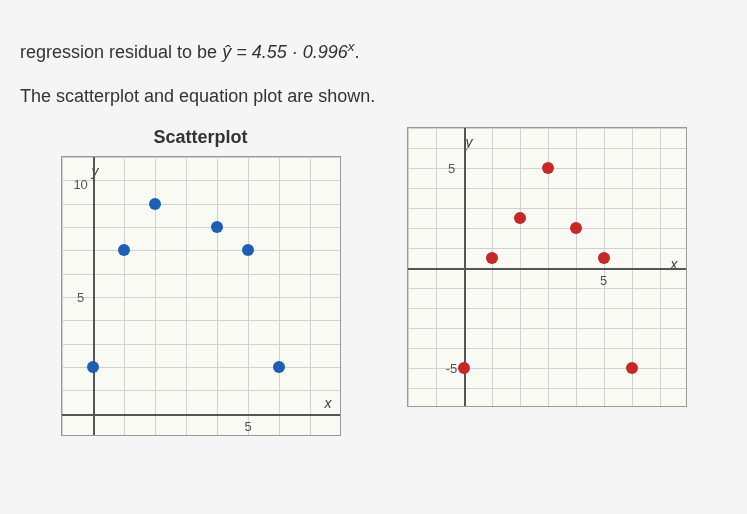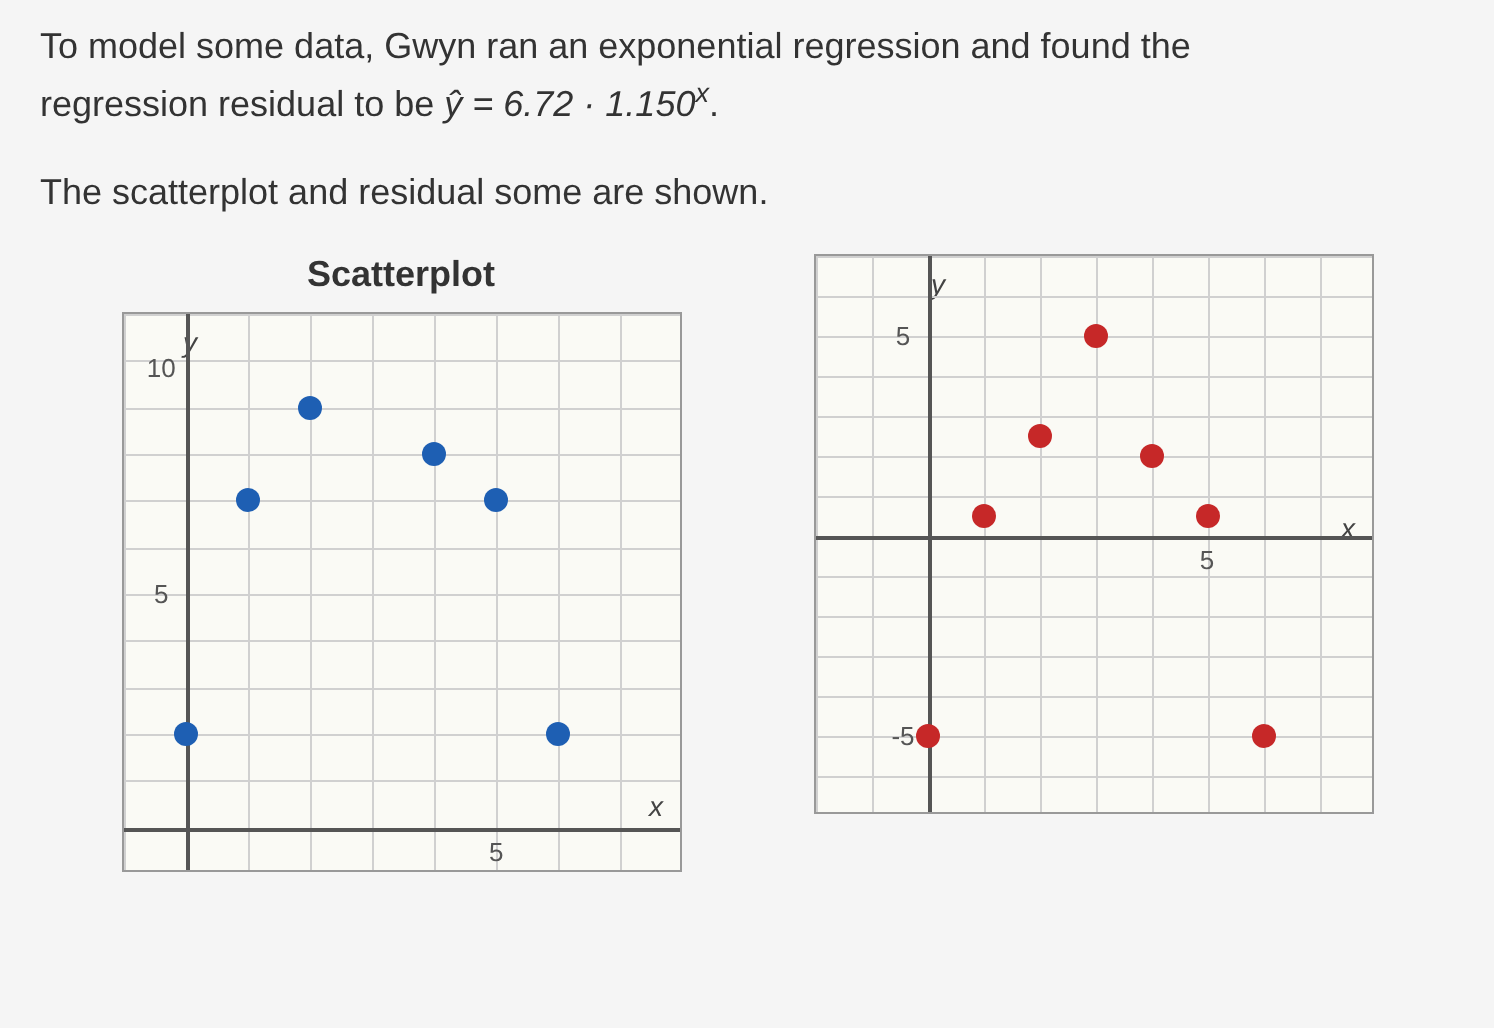--- a/index.html
+++ b/index.html
@@ -50,25 +50,25 @@
       position: absolute;
       font-size: 13px;
       color: #555;
       transform: translate(-50%, -50%);
     }
   </style>
 </head>
 <body>
 
 <div class="intro">
-  <span>To model some data, Gwyn ran an exponential regression and found the</span><br>
-  <span>regression residual to be </span><span class="equation"><span>ŷ = 6.72 · 1.150</span><span class="sup">x</span></span><span>.</span>
+  <br>
+  <span>regression residual to be </span><span class="equation"><span>ŷ = 4.55 · 0.996</span><span class="sup">x</span></span><span>.</span>
 </div>
 
-<div class="subtitle">The scatterplot and residual some are shown.</div>
+<div class="subtitle">The scatterplot and equation plot are shown.</div>
 
 <div class="plots">
 
   <div class="plot-container">
     <div class="plot-title">Scatterplot</div>
     <div class="plot-box" id="scatter-box">
       <span class="axis-label" style="left:30px; top:6px; font-style:italic;">y</span>
       <span class="axis-label" style="right:8px; bottom:24px; font-style:italic;">x</span>
     <div class="grid-line v" style="left: 0px;"></div>
         <div class="grid-line v" style="left: 31.1111px;"></div>

